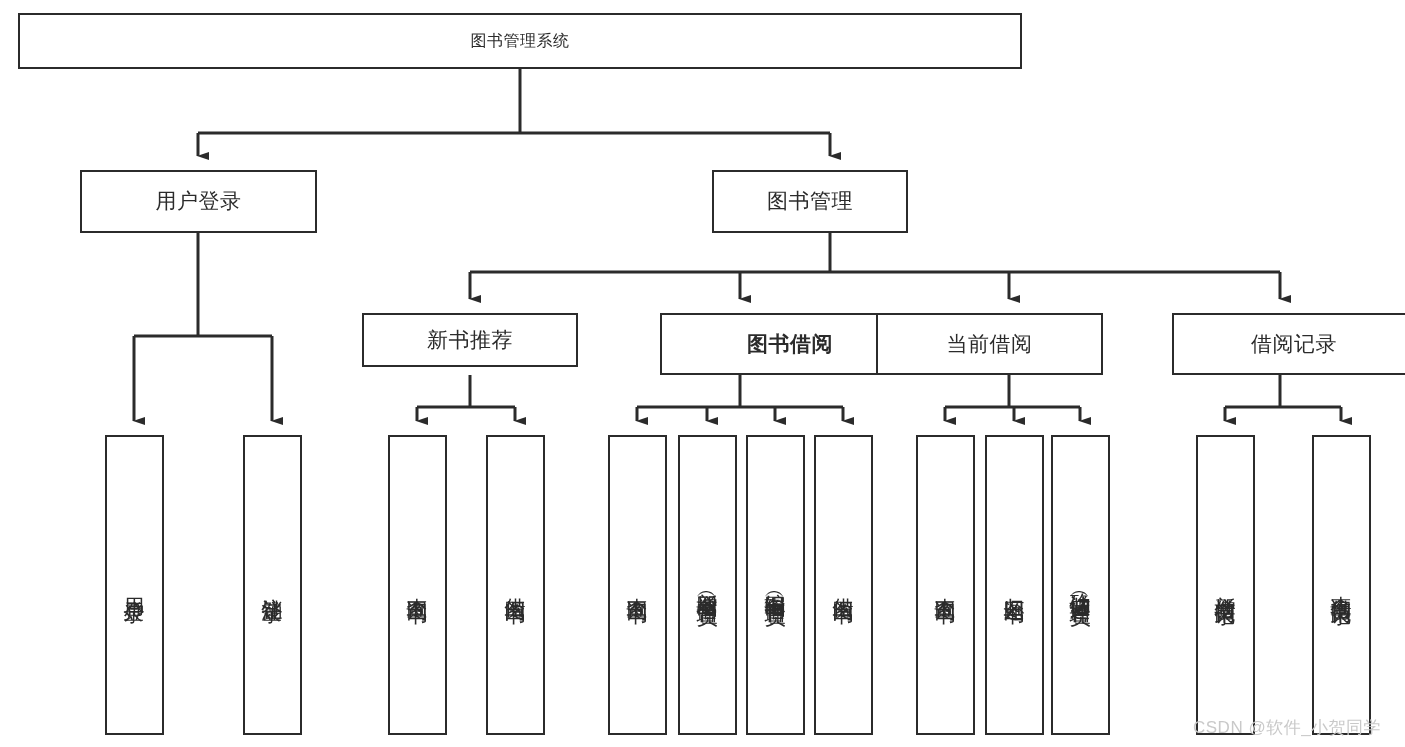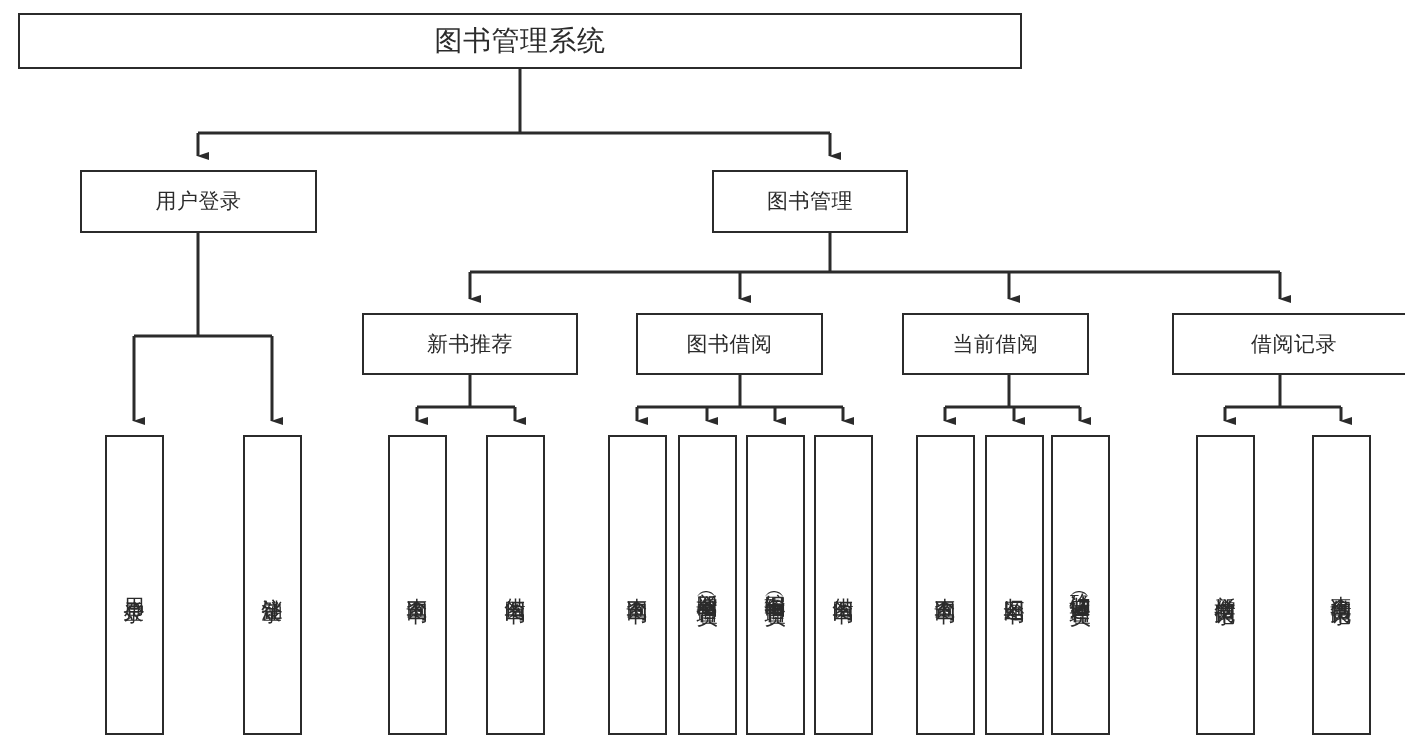--- a/index.html
+++ b/index.html
@@ -41,21 +41,21 @@
     text-align: center;
     line-height: 1.15;
     white-space: pre;
     user-select: none;
   }
   .node.horizontal .node-label {
     font-size: 21px;
     letter-spacing: 0.5px;
   }
   .node.root .node-label {
-    font-size: 28px;
+    font-size: 16px;
   }
   .node.vertical .node-label {
     writing-mode: vertical-rl;
     text-orientation: upright;
     font-size: 21px;
     letter-spacing: 2px;
     line-height: 1;
     max-height: 285px;
   }
   .watermark {
@@ -118,27 +118,27 @@
   <div id="node-layer">
       <div class="node horizontal root" style="left: 18px; top: 13px; width: 1004px; height: 56px;">
         <span class="node-label">图书管理系统</span>
       </div>
       <div class="node horizontal" style="left: 80px; top: 170px; width: 237px; height: 63px;">
         <span class="node-label">用户登录</span>
       </div>
       <div class="node horizontal" style="left: 712px; top: 170px; width: 196px; height: 63px;">
         <span class="node-label">图书管理</span>
       </div>
-      <div class="node horizontal" style="left: 362px; top: 313px; width: 216px; height: 62px; font-family: Liberation Serif, serif;">
+      <div class="node horizontal" style="left: 362px; top: 313px; width: 216px; height: 54px; font-family: Liberation Serif, serif;">
         <span class="node-label">新书推荐</span>
       </div>
-      <div class="node horizontal" style="left: 636px; top: 313px; width: 187px; height: 62px;">
+      <div class="node horizontal" style="left: 660px; top: 313px; width: 260px; height: 62px; font-weight: bold;">
         <span class="node-label">图书借阅</span>
       </div>
-      <div class="node horizontal" style="left: 902px; top: 313px; width: 187px; height: 62px; justify-content: center;">
+      <div class="node horizontal" style="left: 876px; top: 313px; width: 227px; height: 62px; justify-content: center;">
         <span class="node-label">当前借阅</span>
       </div>
       <div class="node horizontal" style="left: 1172px; top: 313px; width: 244px; height: 62px;">
         <span class="node-label">借阅记录</span>
       </div>
       <div class="node vertical" style="left: 105px; top: 435px; width: 59px; height: 300px;">
         <span class="node-label">用户登录</span>
       </div>
       <div class="node vertical" style="left: 243px; top: 435px; width: 59px; height: 300px;">
         <span class="node-label">注销登录</span>
@@ -171,14 +171,15 @@
         <span class="node-label">确认归还（管理员）</span>
       </div>
       <div class="node vertical" style="left: 1196px; top: 435px; width: 59px; height: 300px;">
         <span class="node-label">新增借阅记录</span>
       </div>
       <div class="node vertical" style="left: 1312px; top: 435px; width: 59px; height: 300px;">
         <span class="node-label">查询借阅记录</span>
       </div>
     </div>
 
+  <div class="watermark" style="left: 1193px; top: 716px; color: rgb(201, 201, 201);">CSDN @软件_小贺同学</div>
 
 </div>
 
 </body></html>

